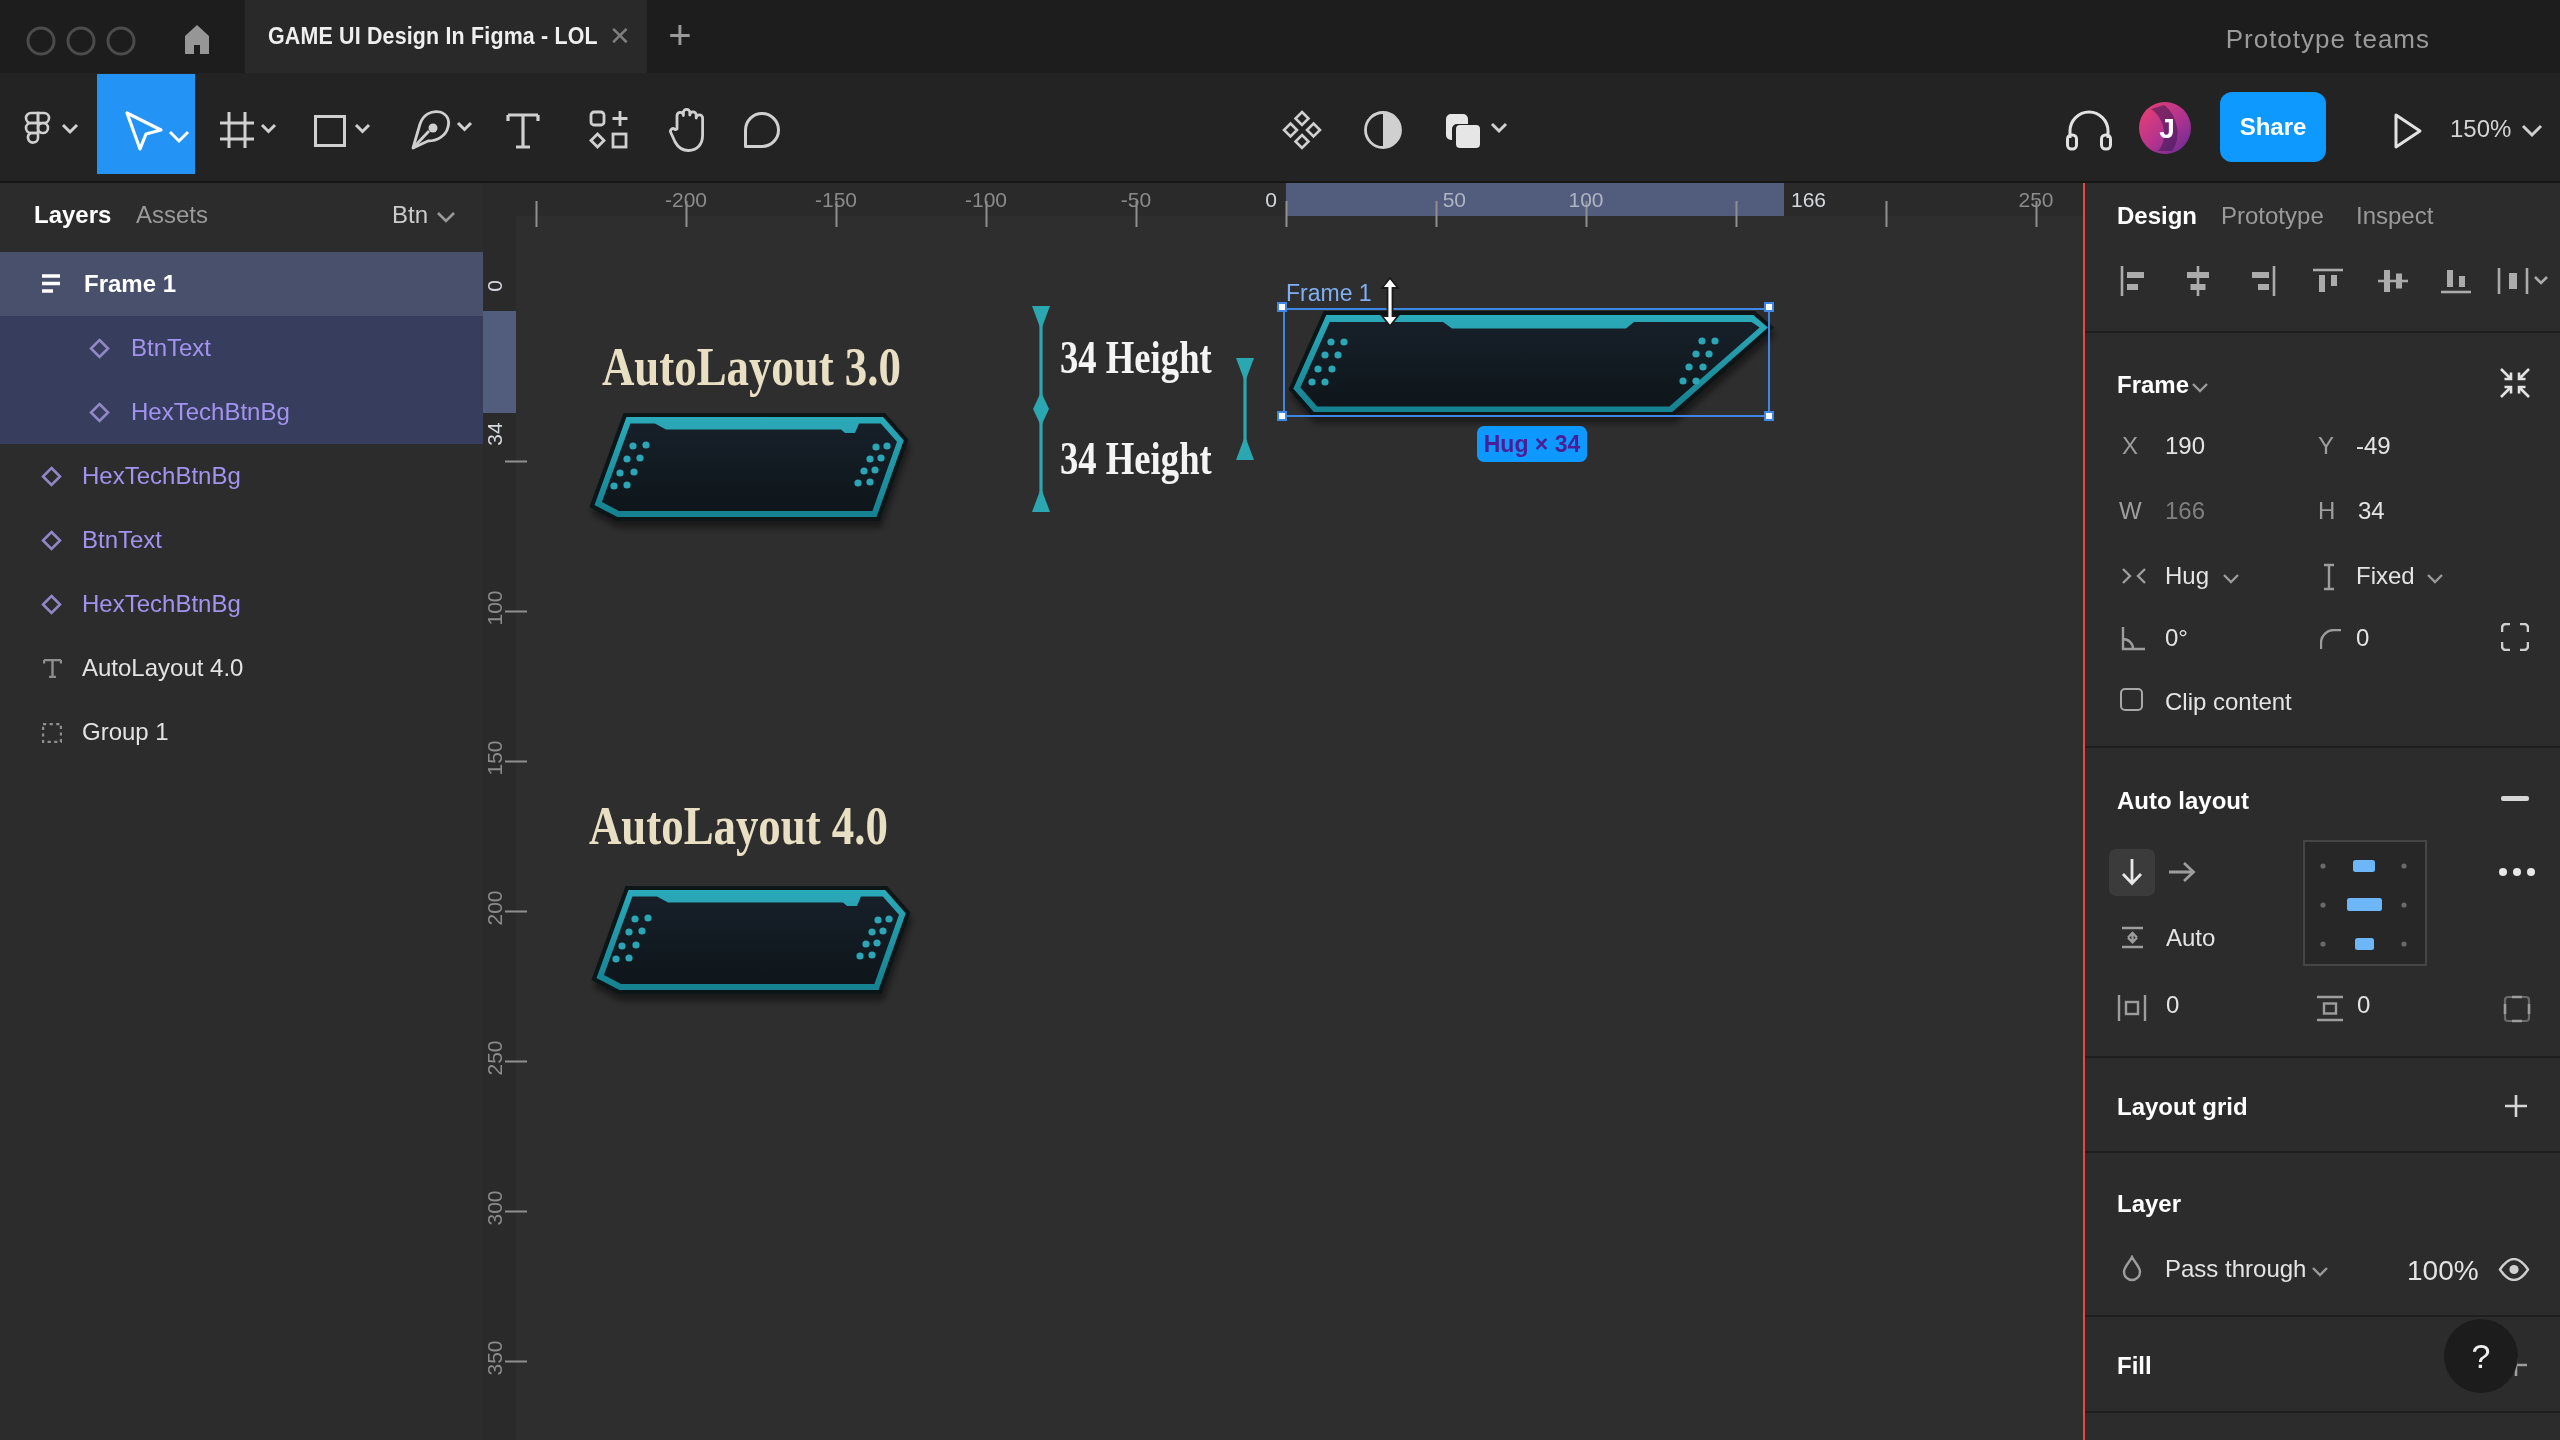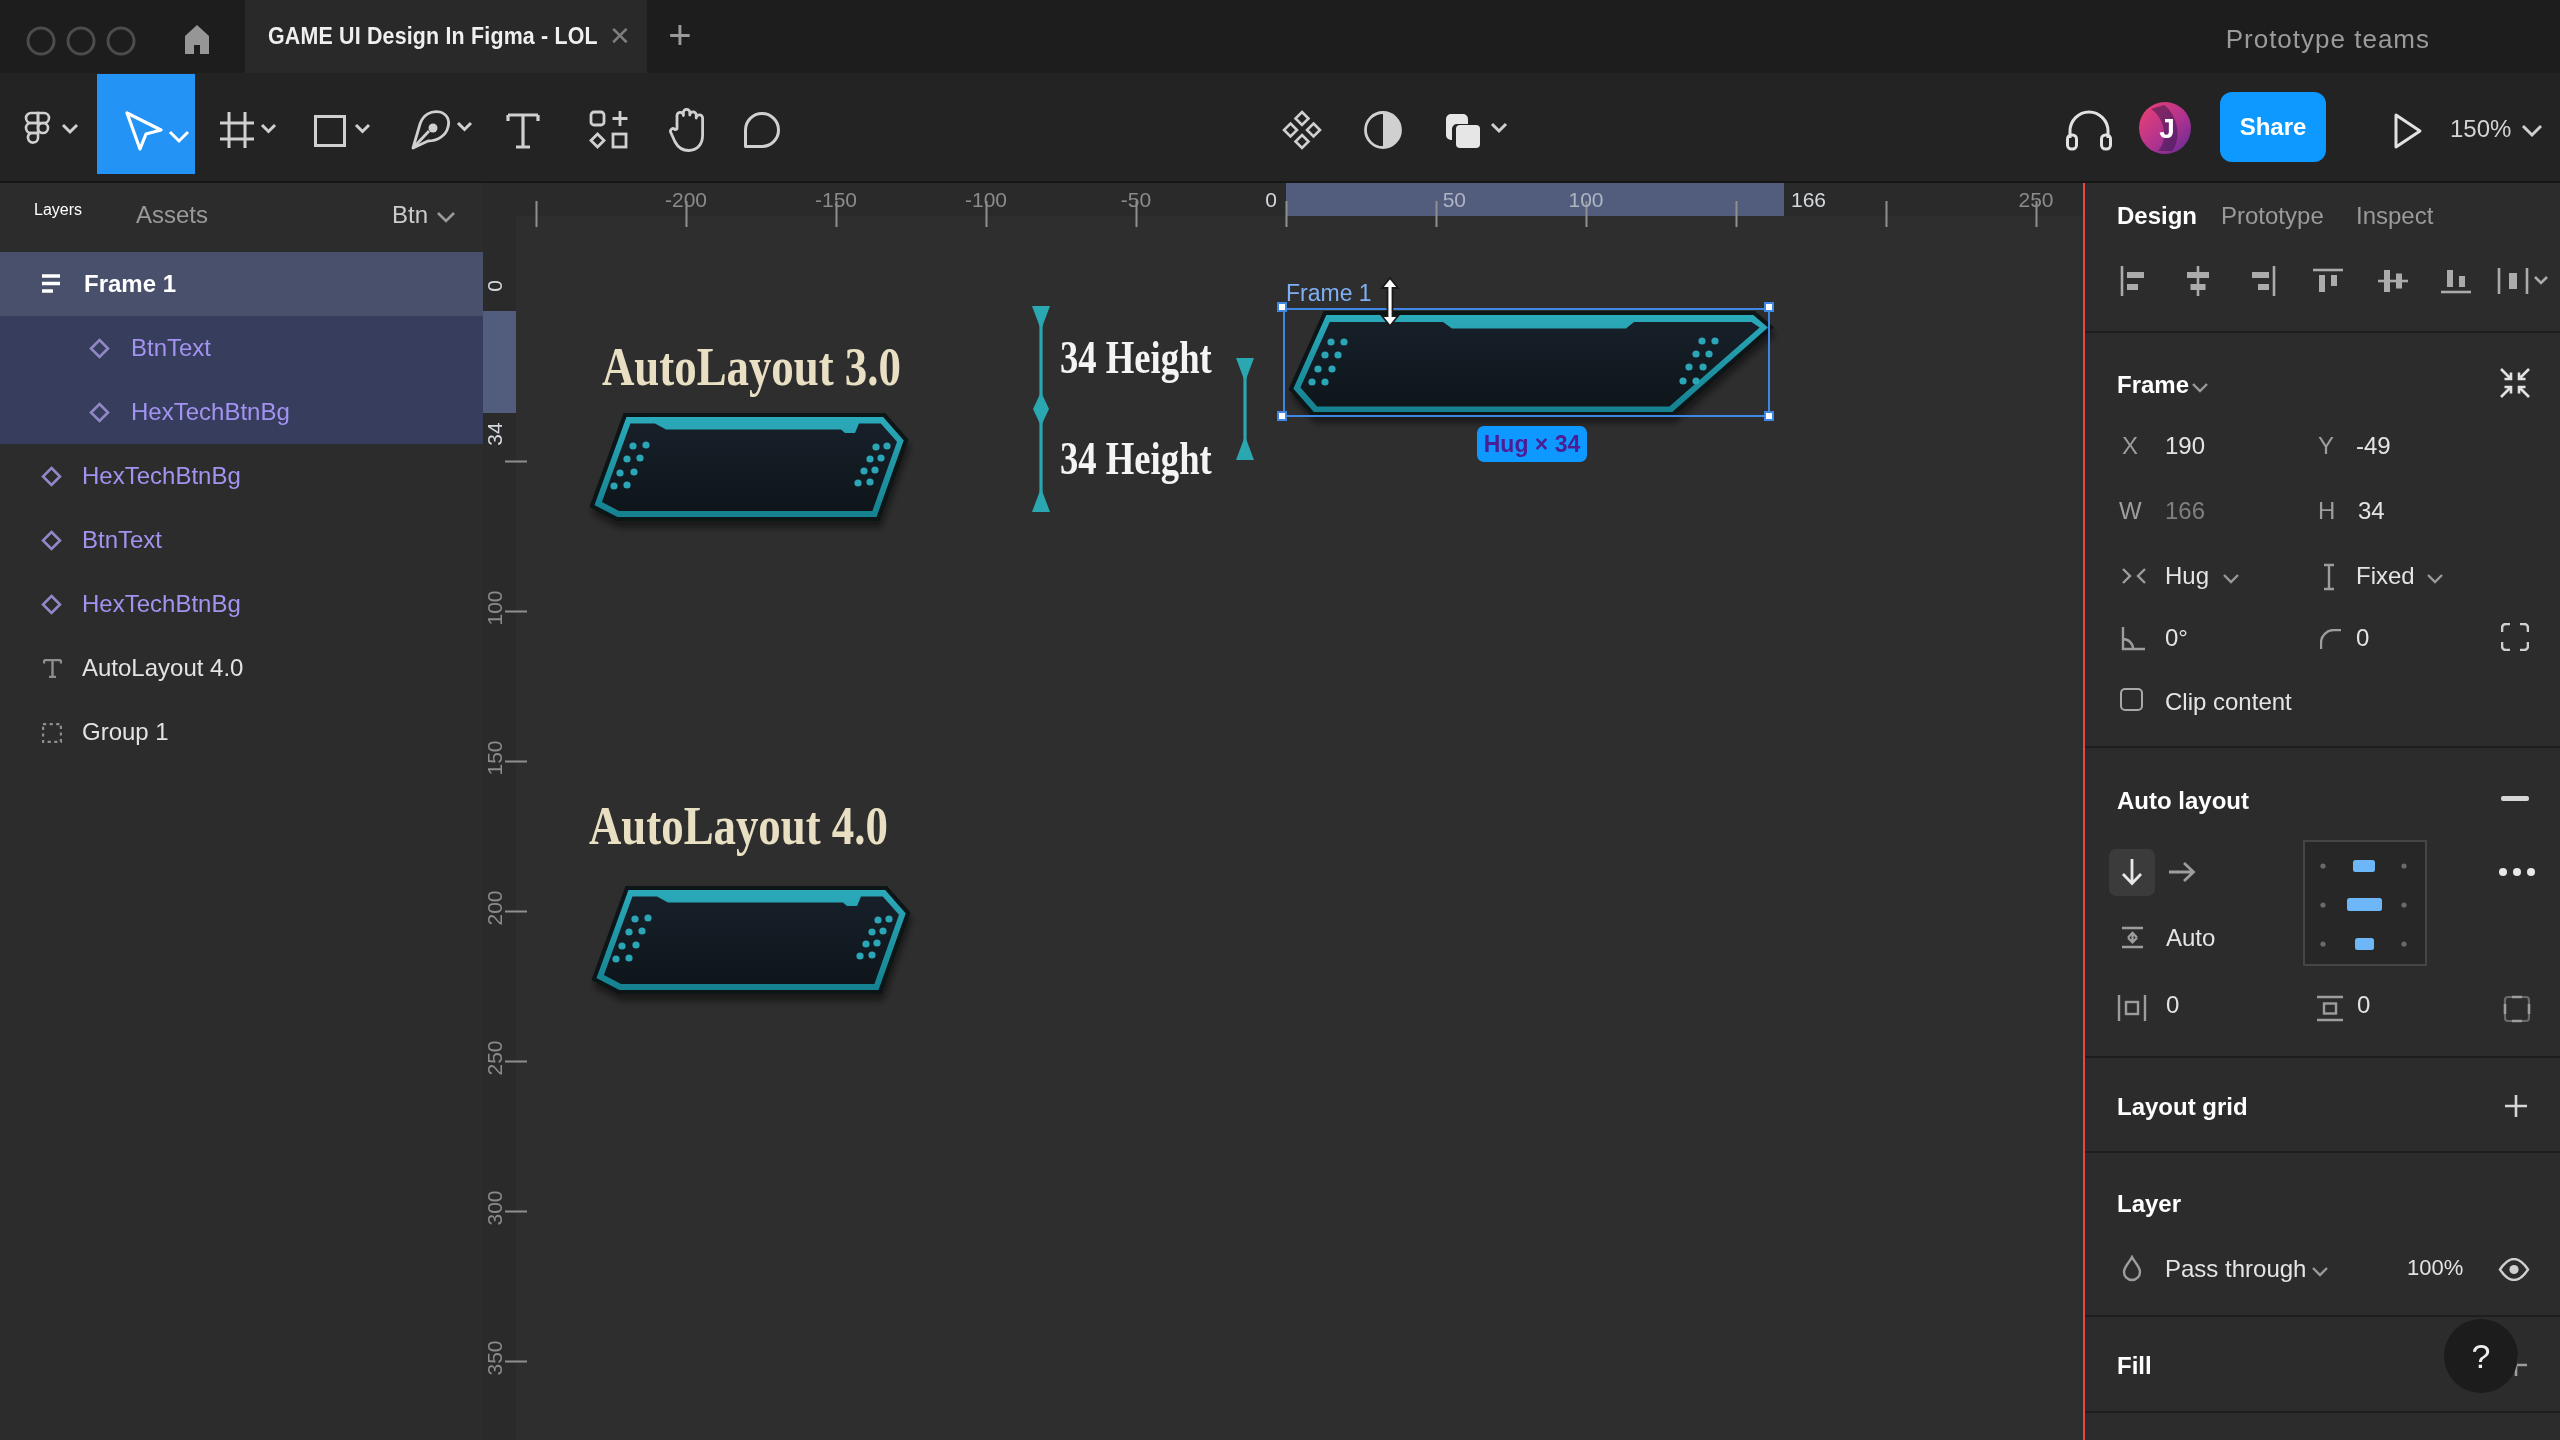--- a/index.html
+++ b/index.html
@@ -165,21 +165,21 @@
   <svg class="abs" style="left:2393px;top:39px" width="30" height="38" viewBox="0 0 30 38">
     <path d="M3 3 L27 19 L3 35 Z" fill="none" stroke="#e2e2e2" stroke-width="3" stroke-linejoin="round"></path>
   </svg>
   <div id="zoomtxt">150%</div>
   <svg class="abs" style="left:2521px;top:51px" width="22" height="14" viewBox="0 0 22 14">
     <path d="M2 2 l9 9 l9-9" fill="none" stroke="#cfcfcf" stroke-width="3"></path>
   </svg>
 </div>
 
 <div id="leftpanel">
-  <div class="abs" style="left:34px;top:18px;font-size:16px;color:#ffffff;font-weight:400">Layers</div>
+  <div class="abs" style="left:34px;top:18px;font-size:24px;color:#ffffff;font-weight:700">Layers</div>
   <div class="abs" style="left:136px;top:18px;font-size:24px;color:#9a9a9a">Assets</div>
   <div class="abs" style="left:392px;top:18px;font-size:24px;color:#cccccc">Btn</div>
   <svg class="abs" style="left:436px;top:28px" width="20" height="13" viewBox="0 0 20 13">
     <path d="M2 2 l8 8 l8-8" fill="none" stroke="#9a9a9a" stroke-width="2.6"></path>
       </svg>
 
   <div class="lrow" style="top:69px;background:#49506b">
     <svg class="abs" style="left:42px;top:22px" width="18" height="20" viewBox="0 0 18 20">
       <path d="M0 2 H18 M0 9.5 H18 M0 17 H11" stroke="#fff" stroke-width="3.4"></path>
         </svg>
@@ -380,21 +380,21 @@
       </svg>
   <div class="prow-div" style="top:968px;left:0;width:477px;position:absolute"></div>
   <div class="abs" style="left:32px;top:1007px;font-size:24px;color:#fff;font-weight:700">Layer</div>
   <svg class="abs" style="left:37px;top:1072px" width="20" height="27" viewBox="0 0 20 27">
     <path d="M10 2 C13 8 18 12 18 17 a8 8 0 0 1 -16 0 C2 12 7 8 10 2 Z" fill="none" stroke="#9d9d9d" stroke-width="2.4"></path>
       </svg>
   <div class="abs" style="left:80px;top:1072px;font-size:24px"><span class="val">Pass through</span></div>
   <svg class="abs" style="left:226px;top:1083px" width="18" height="12" viewBox="0 0 18 12">
     <path d="M2 2 l7 7 l7-7" fill="none" stroke="#9a9a9a" stroke-width="2.4"></path>
       </svg>
-  <div class="abs" style="left:322px;top:1072px;font-size:22px;width:56px"><span class="val">100%</span></div>
+  <div class="abs" style="left:322px;top:1072px;font-size:28px;width:56px"><span class="val">100%</span></div>
   <svg class="abs" style="left:413px;top:1075px" width="32" height="23" viewBox="0 0 32 23">
     <path d="M2 11.5 C 7 4 12 1 16 1 C 20 1 25 4 30 11.5 C 25 19 20 22 16 22 C 12 22 7 19 2 11.5 Z" fill="none" stroke="#cfcfcf" stroke-width="2.4"></path>
     <circle cx="16" cy="11.5" r="4.6" fill="#cfcfcf"></circle>
       </svg>
   <div class="prow-div" style="top:1132px;left:0;width:477px;position:absolute"></div>
   <div class="abs" style="left:32px;top:1169px;font-size:24px;color:#fff;font-weight:600">Fill</div>
   <svg class="abs" style="left:419px;top:1170px" width="24" height="24" viewBox="0 0 24 24">
     <path d="M12 1 V23 M1 12 H23" stroke="#9d9d9d" stroke-width="2.6"></path>
       </svg>
   <div class="abs" style="left:359px;top:1136px;width:74px;height:74px;background:#1c1c1c;border-radius:50%;

